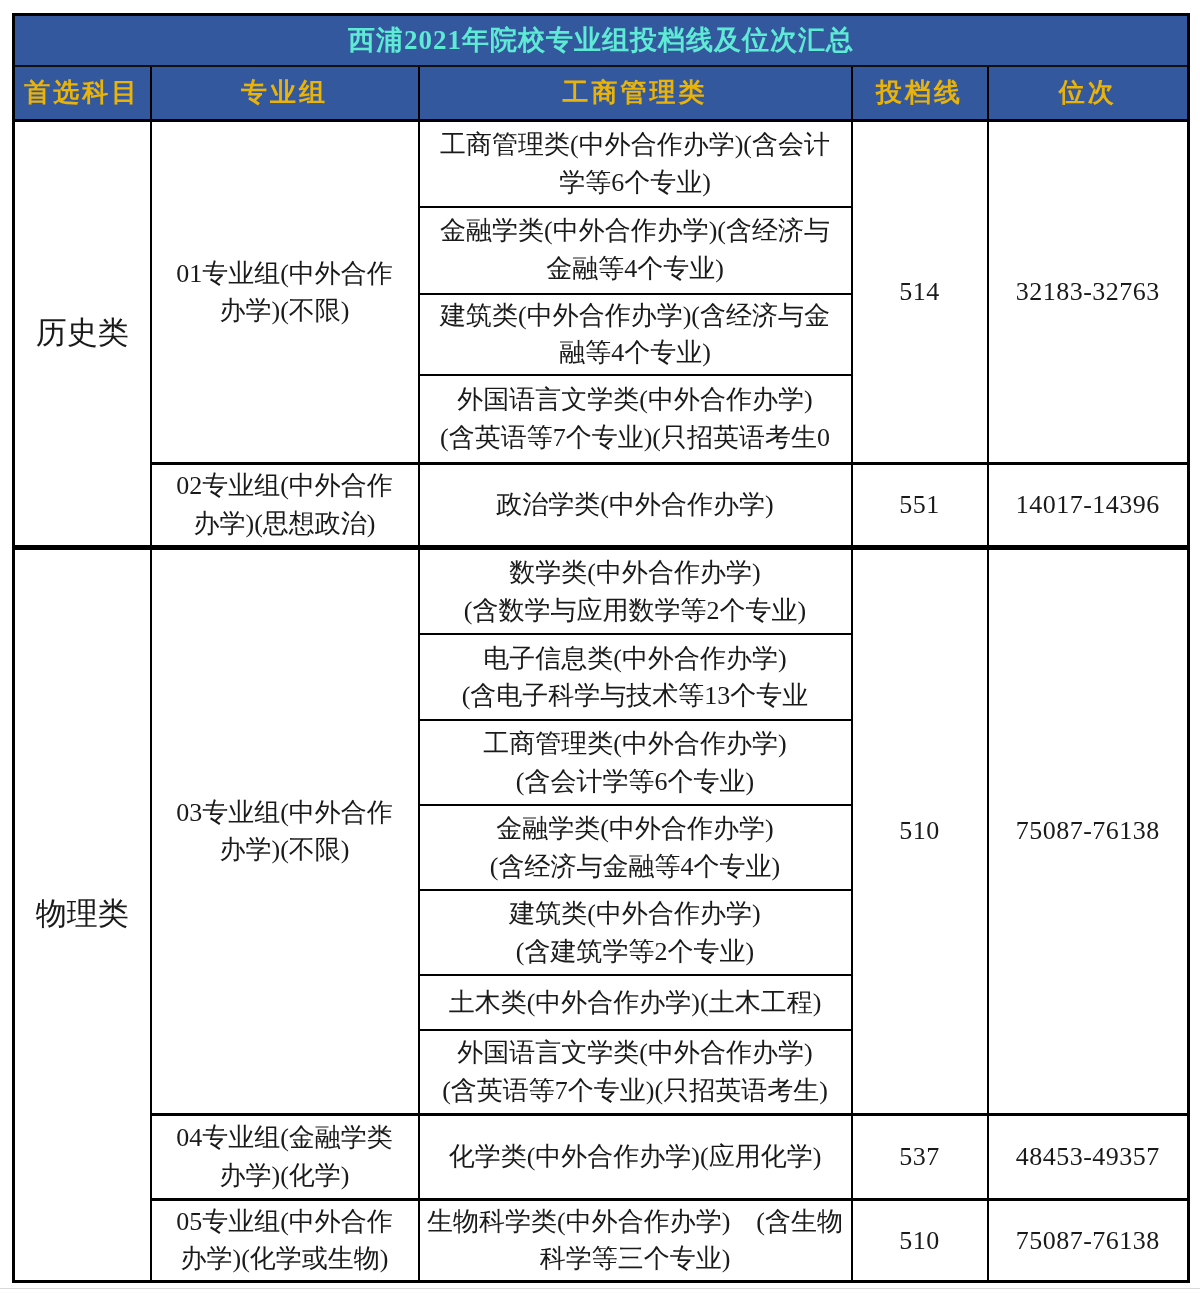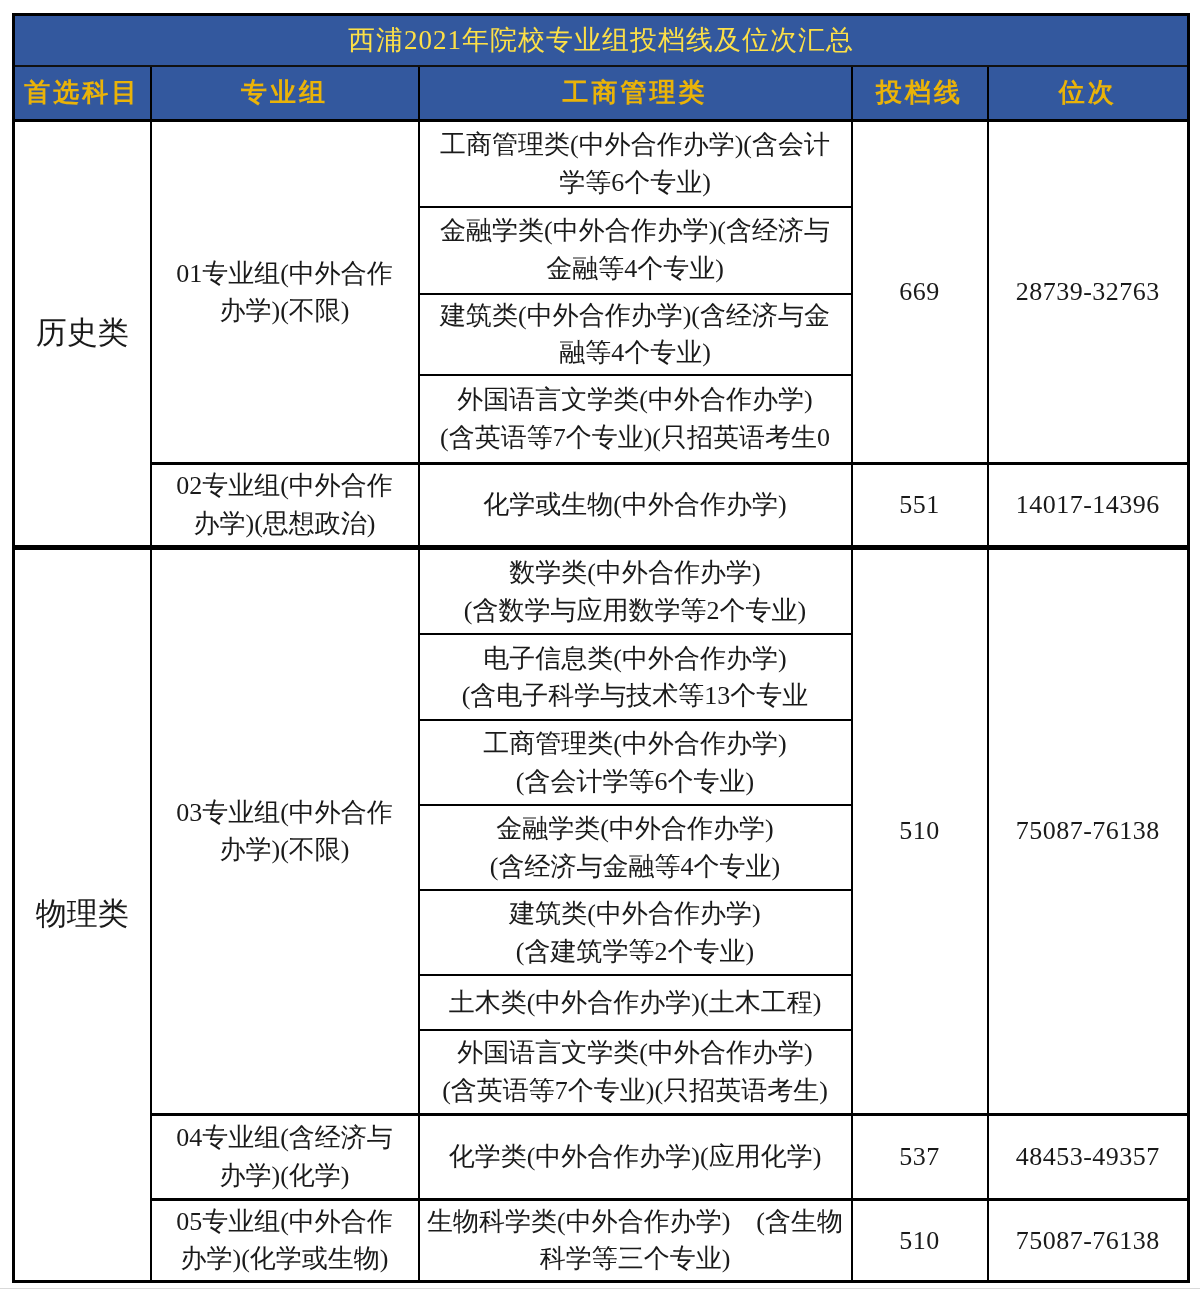--- a/index.html
+++ b/index.html
@@ -36,23 +36,23 @@
     border: 2px solid #000;
     text-align: center;
     vertical-align: middle;
     padding: 2px 2px;
     white-space: pre-line;
     line-height: 1.45;
     overflow: hidden;
   }
   .title-row th {
     background: #33589E;
-    color: #fde047;
+    color: #5eead4;
     font-size: 27px;
-    font-weight: normal;
+    font-weight: bold;
     letter-spacing: 1px;
     border-bottom: 2px solid #111;
   }
   .header-row th {
     background: #33589E;
     color: #eab308;
     font-size: 26px;
     font-weight: bold;
     letter-spacing: 3px;
     border-bottom: 3px solid #000;
@@ -103,40 +103,40 @@
       </tr>
     </thead>
     <tbody>
 
       <tr style="height:86px;">
         <td class="subject" rowspan="5">历史类</td>
         <td class="group" rowspan="4">01专业组(中外合作
 办学)(不限)</td>
         <td class="major">工商管理类(中外合作办学)(含会计
 学等6个专业)</td>
-        <td class="score" rowspan="4">669</td>
-        <td class="rank" rowspan="4">28739-32763</td>
+        <td class="score" rowspan="4">514</td>
+        <td class="rank" rowspan="4">32183-32763</td>
       </tr>
       <tr style="height:87px;">
         <td class="major">金融学类(中外合作办学)(含经济与
 金融等4个专业)</td>
       </tr>
       <tr style="height:81px;">
         <td class="major">建筑类(中外合作办学)(含经济与金
 融等4个专业)</td>
       </tr>
       <tr style="height:89px;">
         <td class="major">外国语言文学类(中外合作办学)
 (含英语等7个专业)(只招英语考生0</td>
       </tr>
 
       <tr class="group-start" style="height:83px;">
         <td class="group">02专业组(中外合作
 办学)(思想政治)</td>
-        <td class="major">化学或生物(中外合作办学)</td>
+        <td class="major">政治学类(中外合作办学)</td>
         <td class="score">551</td>
         <td class="rank">14017-14396</td>
       </tr>
 
       <tr class="section-start" style="height:87px;">
         <td class="subject" rowspan="10">物理类</td>
         <td class="group" rowspan="7">03专业组(中外合作
 办学)(不限)</td>
         <td class="major">数学类(中外合作办学)
 (含数学与应用数学等2个专业)</td>
@@ -161,21 +161,21 @@
       </tr>
       <tr style="height:55px;">
         <td class="major">土木类(中外合作办学)(土木工程)</td>
       </tr>
       <tr style="height:84px;">
         <td class="major">外国语言文学类(中外合作办学)
 (含英语等7个专业)(只招英语考生)</td>
       </tr>
 
       <tr class="group-start" style="height:85px;">
-        <td class="group">04专业组(含经济与
+        <td class="group">04专业组(金融学类
 办学)(化学)</td>
         <td class="major">化学类(中外合作办学)(应用化学)</td>
         <td class="score">537</td>
         <td class="rank">48453-49357</td>
       </tr>
 
       <tr class="group-start" style="height:82px;">
         <td class="group">05专业组(中外合作
 办学)(化学或生物)</td>
         <td class="major">生物科学类(中外合作办学)　(含生物

